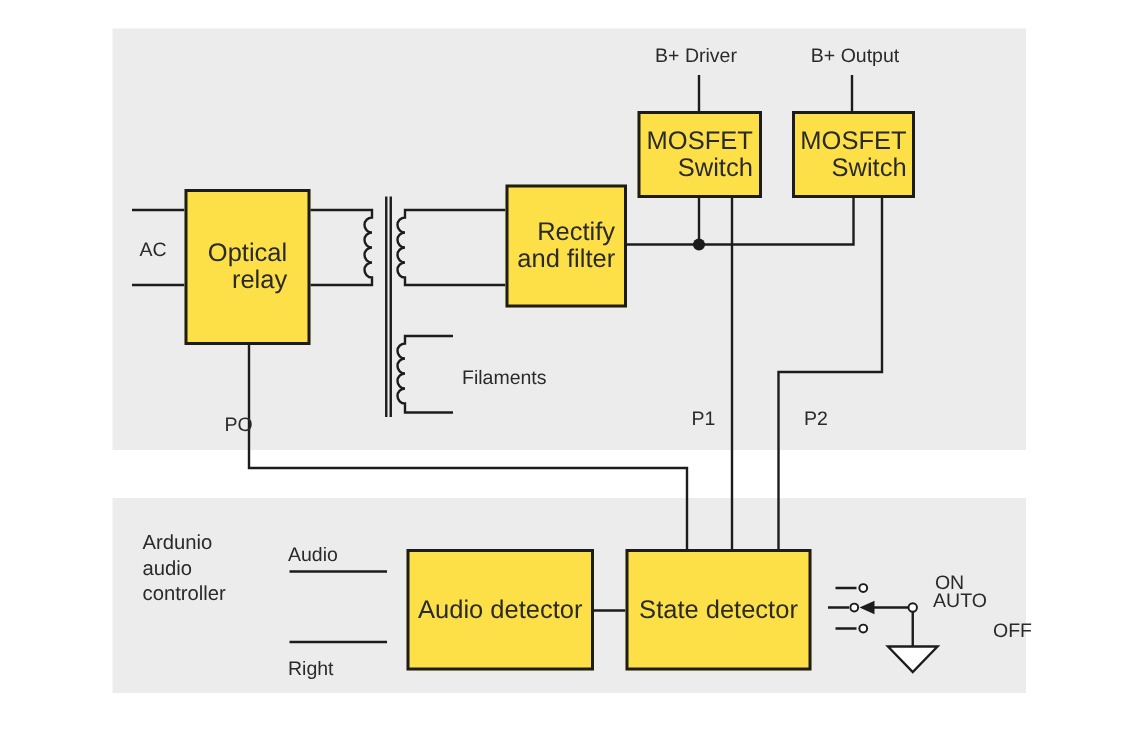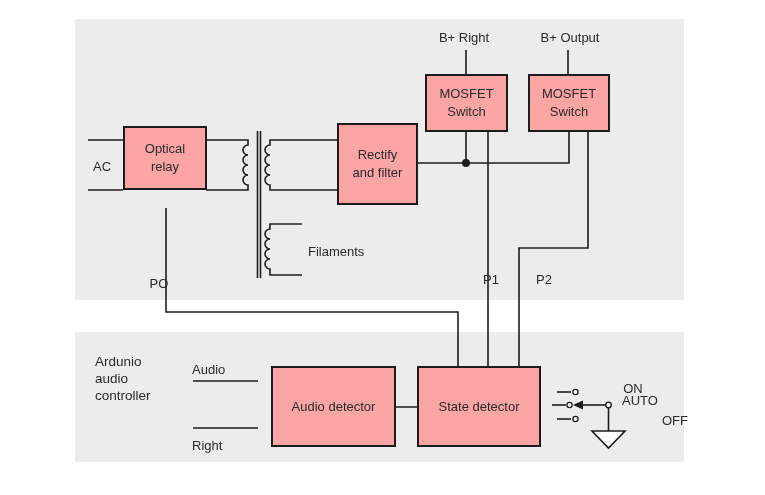--- a/index.html
+++ b/index.html
@@ -13,26 +13,26 @@
   }
   .panel{
     position:absolute;
     background:#ececec;
   }
   #svg-layer{
     position:absolute;left:0;top:0;width:765px;height:495px;
   }
   .block{
     position:absolute;
-    background:#fca5a5;
+    background:#fde047;
     border:2px solid #1c1c1c;
     box-sizing:border-box;
     display:flex;align-items:center;justify-content:center;
-    text-align:center;
-    font-size:13px;line-height:18px;
+    text-align:right;
+    font-size:17px;line-height:18px;
     white-space:pre-line;
     color:#2a2a2a;
   }
   .lbl{
     position:absolute;
     font-size:13px;line-height:17px;
     white-space:pre-line;
     color:#2a2a2a;
   }
   .lbl.center{transform:translate(-50%,-50%);}
@@ -89,21 +89,21 @@
     <circle cx="575.5" cy="392" r="2.6" fill="#ffffff" stroke="#1c1c1c" stroke-width="1.3"></circle>
     <circle cx="569.5" cy="405" r="2.6" fill="#ffffff" stroke="#1c1c1c" stroke-width="1.3"></circle>
     <circle cx="575.5" cy="419" r="2.6" fill="#ffffff" stroke="#1c1c1c" stroke-width="1.3"></circle>
     <circle cx="608.5" cy="405" r="2.8" fill="#ffffff" stroke="#1c1c1c" stroke-width="1.3"></circle>
 
     <polygon points="573,405 583,400.5 583,409.5" fill="#1c1c1c"></polygon>
 
     <polygon points="592,431 625,431 608.5,448" fill="#ffffff" stroke="#1c1c1c" stroke-width="1.6"></polygon>
   </svg>
 
-  <div class="block" style="left:123px;top:126px;width:84px;height:64px;"><span>Optical
+  <div class="block" style="left:123px;top:126px;width:84px;height:104px;"><span>Optical
 relay</span></div>
 
   <div class="block" style="left:337px;top:123px;width:81px;height:82px;"><span>Rectify
 and filter</span></div>
 
   <div class="block" style="left:425px;top:74px;width:83px;height:58px;"><span>MOSFET
 Switch</span></div>
 
   <div class="block" style="left:528px;top:74px;width:82px;height:58px;"><span>MOSFET
 Switch</span></div>
@@ -111,23 +111,23 @@
   <div class="block" style="left:258px;top:366px;width:125px;height:81px;margin-left:13px;"><span>Audio detector</span></div>
 
   <div class="block" style="left:417px;top:366px;width:124px;height:81px;"><span>State detector</span></div>
 
   <div class="lbl section-label" style="left:95px;top:353px;">Ardunio
 audio
 controller</div>
 
   <div class="lbl center" style="left:102px;top:166px;">AC</div>
   <div class="lbl center" style="left:159px;top:283px;">PO</div>
-  <div class="lbl center" style="left:469px;top:279px;margin-left:22px;">P1</div>
+  <div class="lbl center" style="left:469px;top:279px;">P1</div>
   <div class="lbl center" style="left:544px;top:279px;">P2</div>
-  <div class="lbl center" style="left:464px;top:37px;">B+ Right</div>
+  <div class="lbl center" style="left:464px;top:37px;">B+ Driver</div>
   <div class="lbl center" style="left:570px;top:37px;">B+ Output</div>
   <div class="lbl" style="left:308px;top:243px;">Filaments</div>
   <div class="lbl" style="left:192px;top:361px;">Audio</div>
   <div class="lbl" style="left:192px;top:437px;">Right</div>
   <div class="lbl center" style="left:633px;top:388px;">ON</div>
   <div class="lbl center" style="left:640px;top:400px;">AUTO</div>
   <div class="lbl center" style="left:635px;top:420px;margin-left:40px;">OFF</div>
 
 </div>
 

